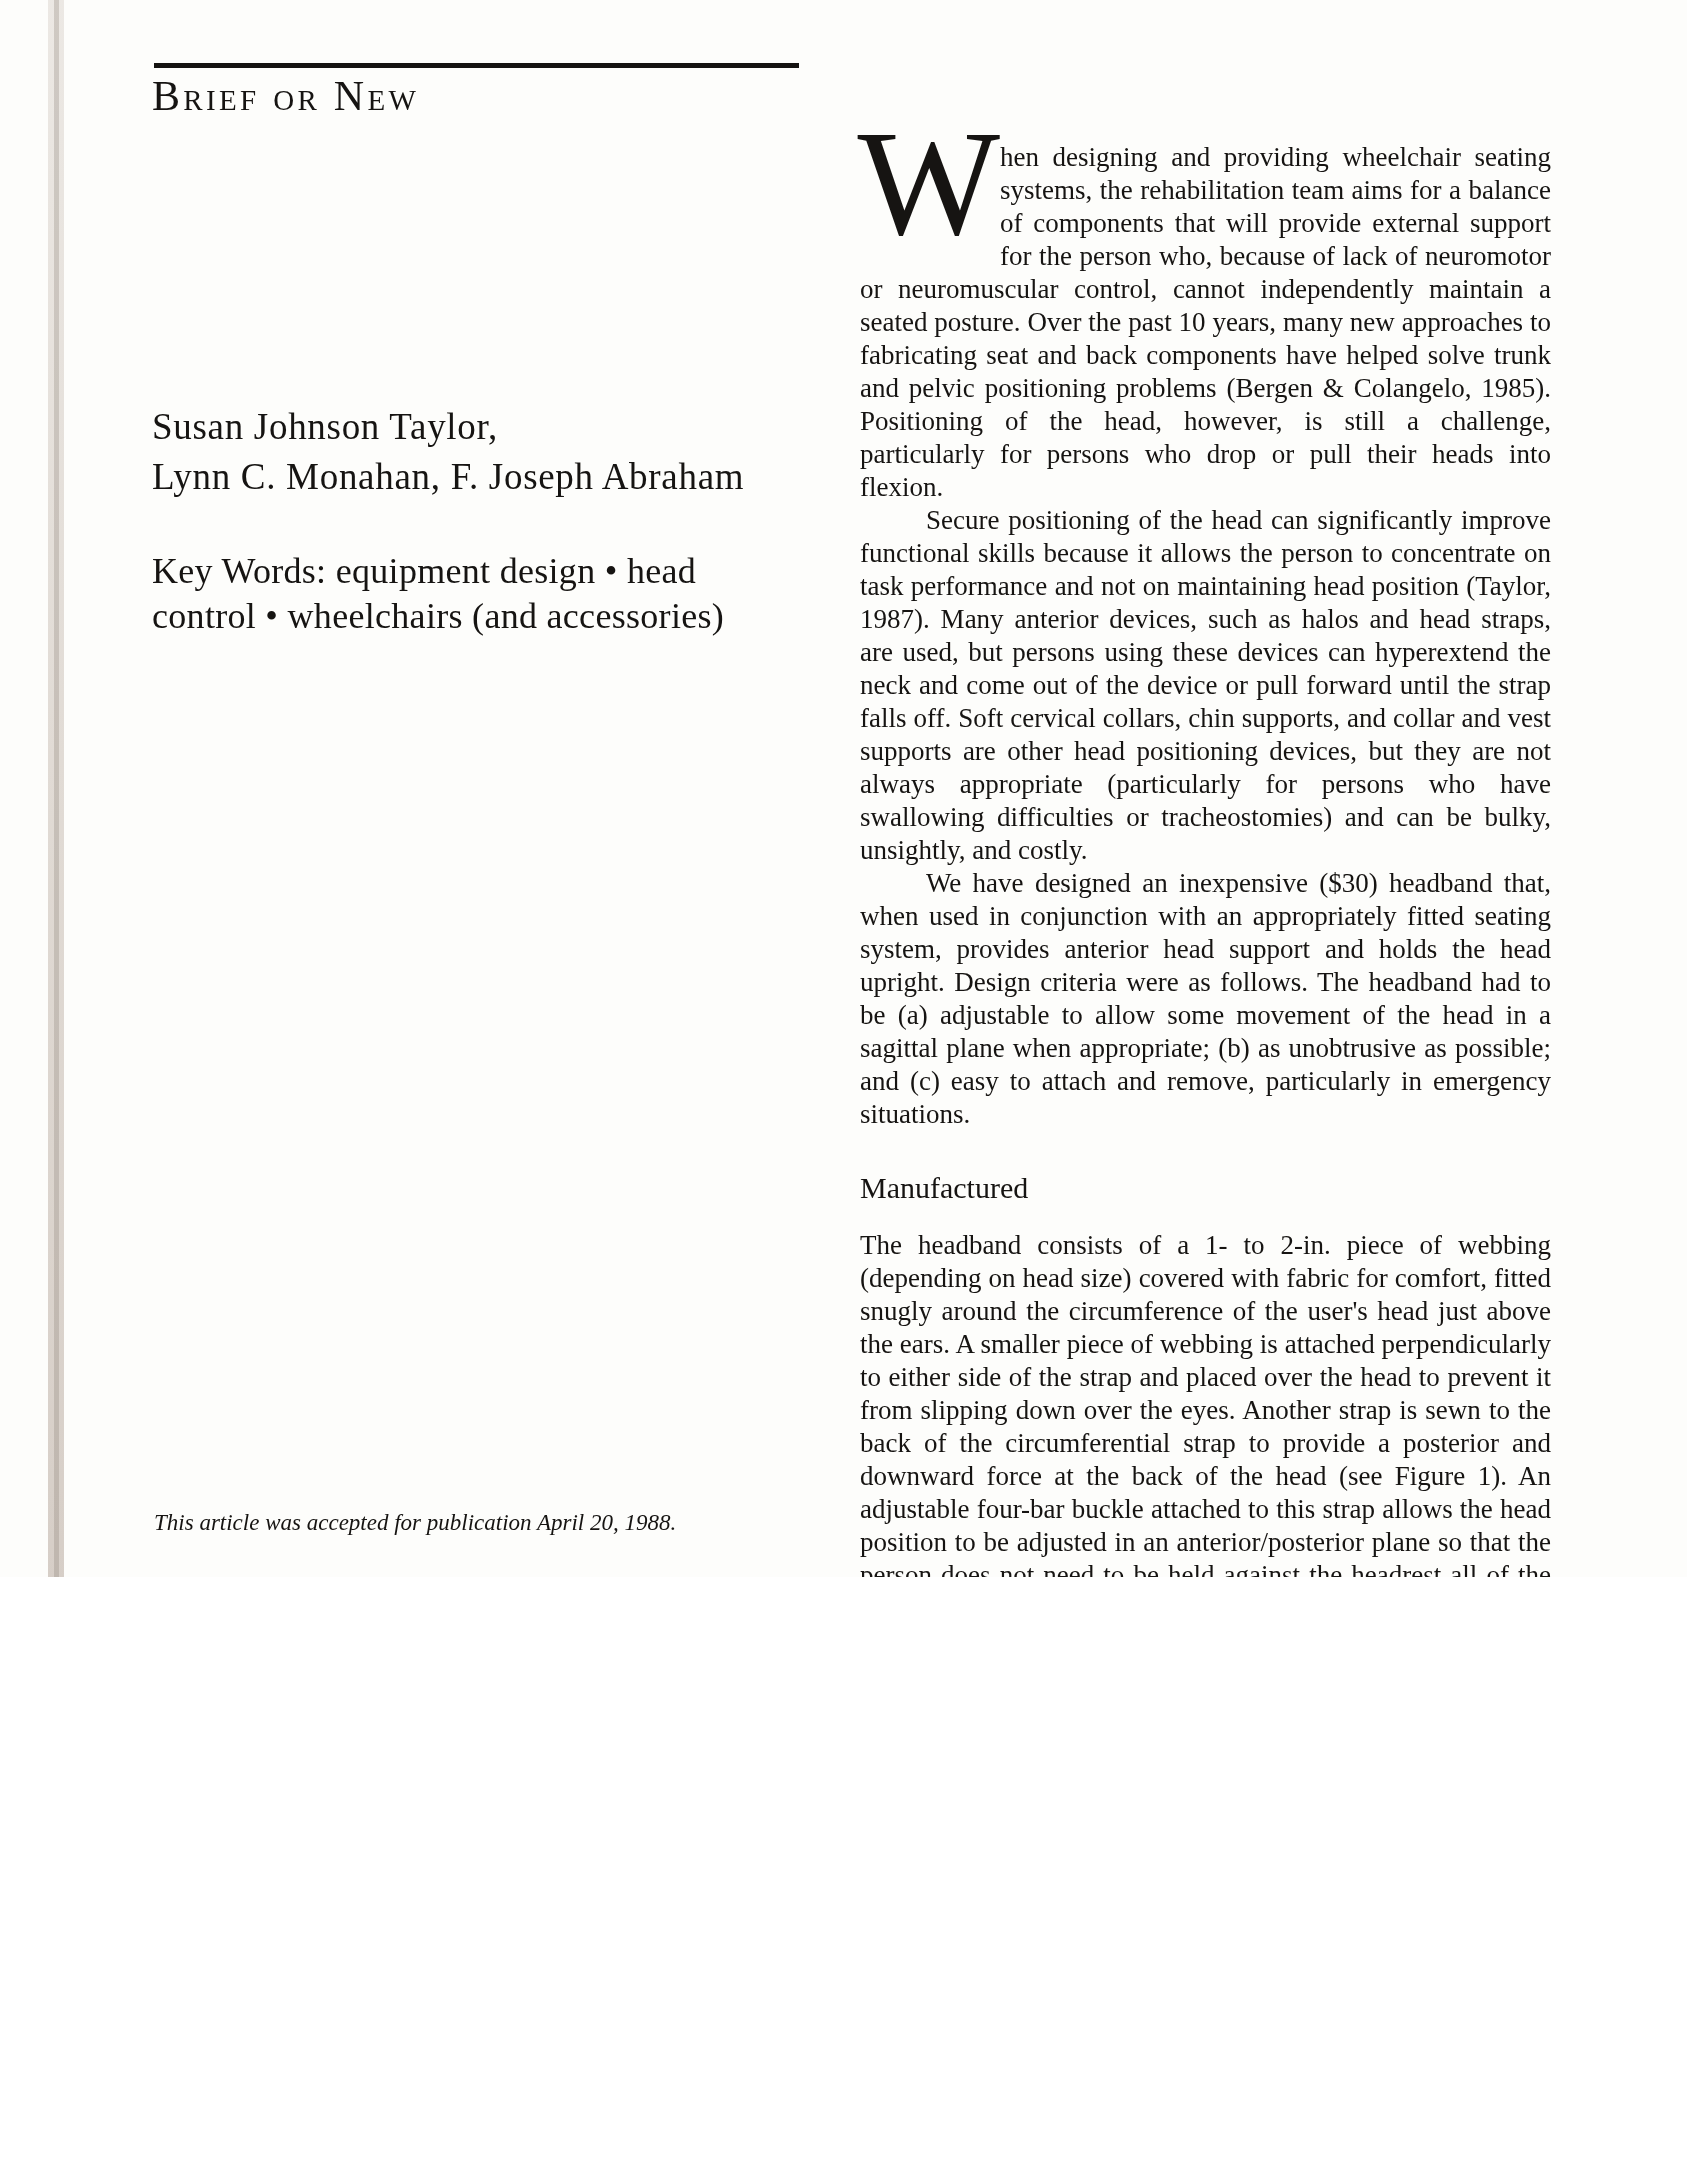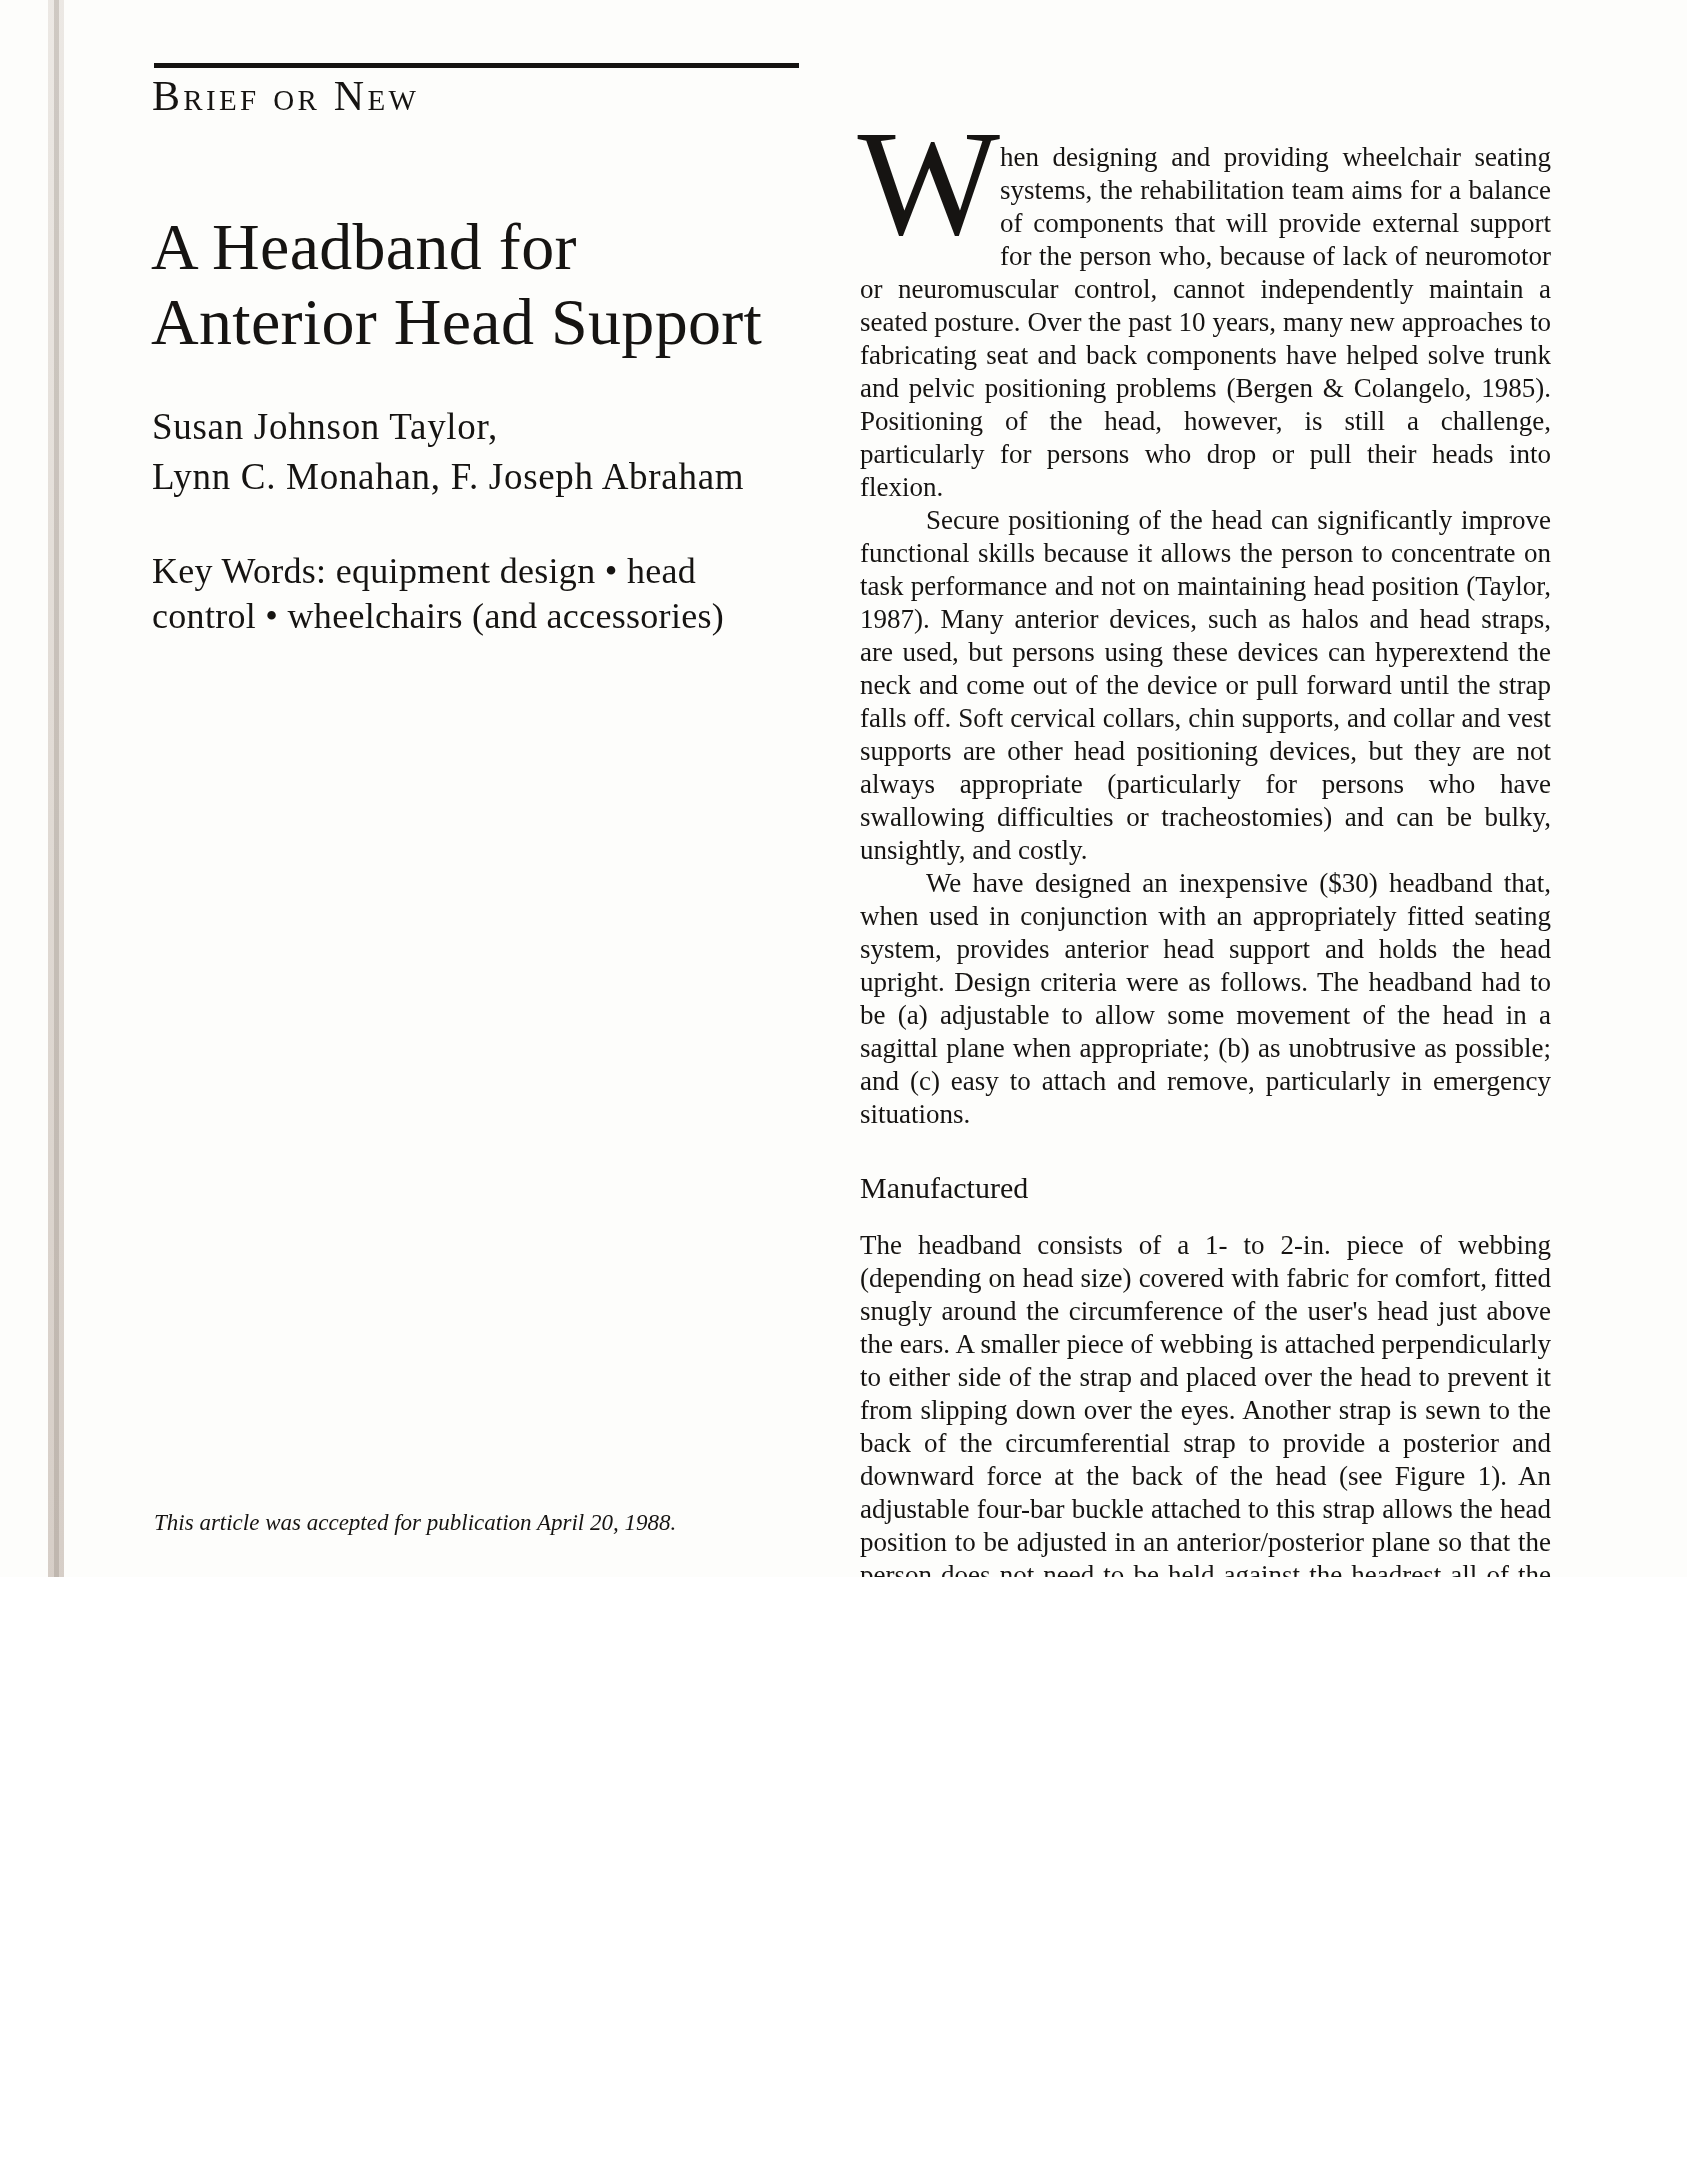--- a/index.html
+++ b/index.html
@@ -94,24 +94,20 @@
   <div class="mark" style="left:32px;top:2148px;width:57px;height:8.6px;transform:rotate(-2deg);"></div>
   <div class="speck" style="left:665px;top:2155px;width:6px;height:3.3px;"></div>
   <div class="speck" style="left:726px;top:2155px;width:7.3px;height:3.3px;"></div>
   <div class="speck" style="left:786px;top:2156px;width:8.6px;height:4px;"></div>
   <div class="speck" style="left:965px;top:2157px;width:6.6px;height:3.3px;"></div>
   <div class="speck" style="left:1113px;top:2158px;width:6.6px;height:3.3px;"></div>
 
   <div class="rule-top"></div>
   <div class="section-label">Brief or New</div>
 
-  <div class="title">
-    <div>A Headband for</div>
-    <div>Anterior Head Support</div>
-  </div>
 
   <div class="authors">
     <div>Susan Johnson Taylor,</div>
     <div>Lynn C. Monahan, F. Joseph Abraham</div>
   </div>
 
   <div class="keywords">Key Words: equipment design • head control • wheelchairs (and accessories)</div>
 
   <div class="affiliations">
     <p class="accepted">This article was accepted for publication April 20, 1988.</p>

